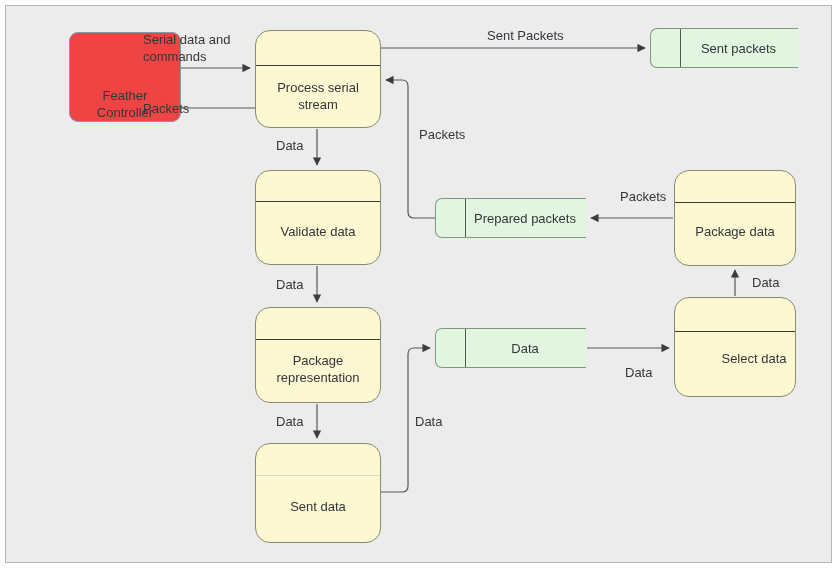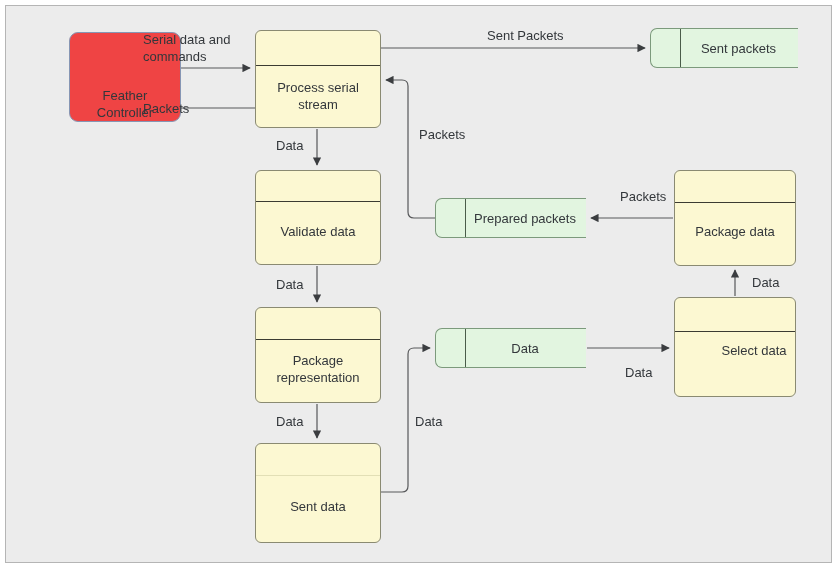--- a/index.html
+++ b/index.html
@@ -39,21 +39,21 @@
   }
 
   
   .node {
     position: absolute;
     box-sizing: border-box;
   }
   .process-box {
     background: #fcf8d2;
     border: 1px solid #8a8a72;
-    border-radius: 6px;
+    border-radius: 15px;
     box-sizing: border-box;
     padding-left: 32px;
   }
   .process-divider {
     position: absolute;
     left: 0;
     right: 0;
     height: 0;
     border-top: 1px solid #3b3b32;
   }
@@ -188,21 +188,21 @@
     <div class="process-label" style="top:54px;">Sent data</div>
   </div>
 
   <div class="node process-box" style="left:674px; top:170px; width:122px; height:96px;">
     <div class="process-divider" style="top:31px;"></div>
     <div class="process-label" style="top:52px;">Package data</div>
   </div>
 
   <div class="node process-box" style="left:674px; top:297px; width:122px; height:100px;">
     <div class="process-divider" style="top:33px;"></div>
-    <div class="process-label" style="top:44px;margin-left:38px;">Select data</div>
+    <div class="process-label" style="top:52px;margin-left:38px;">Select data</div>
   </div>
 
   <div class="node store-box" style="left:650px; top:28px; width:148px; height:40px;">
     <div class="store-cell"></div>
     <div class="store-label">Sent packets</div>
   </div>
 
   <div class="node store-box" style="left:435px; top:198px; width:151px; height:40px;">
     <div class="store-cell"></div>
     <div class="store-label">Prepared packets</div>

